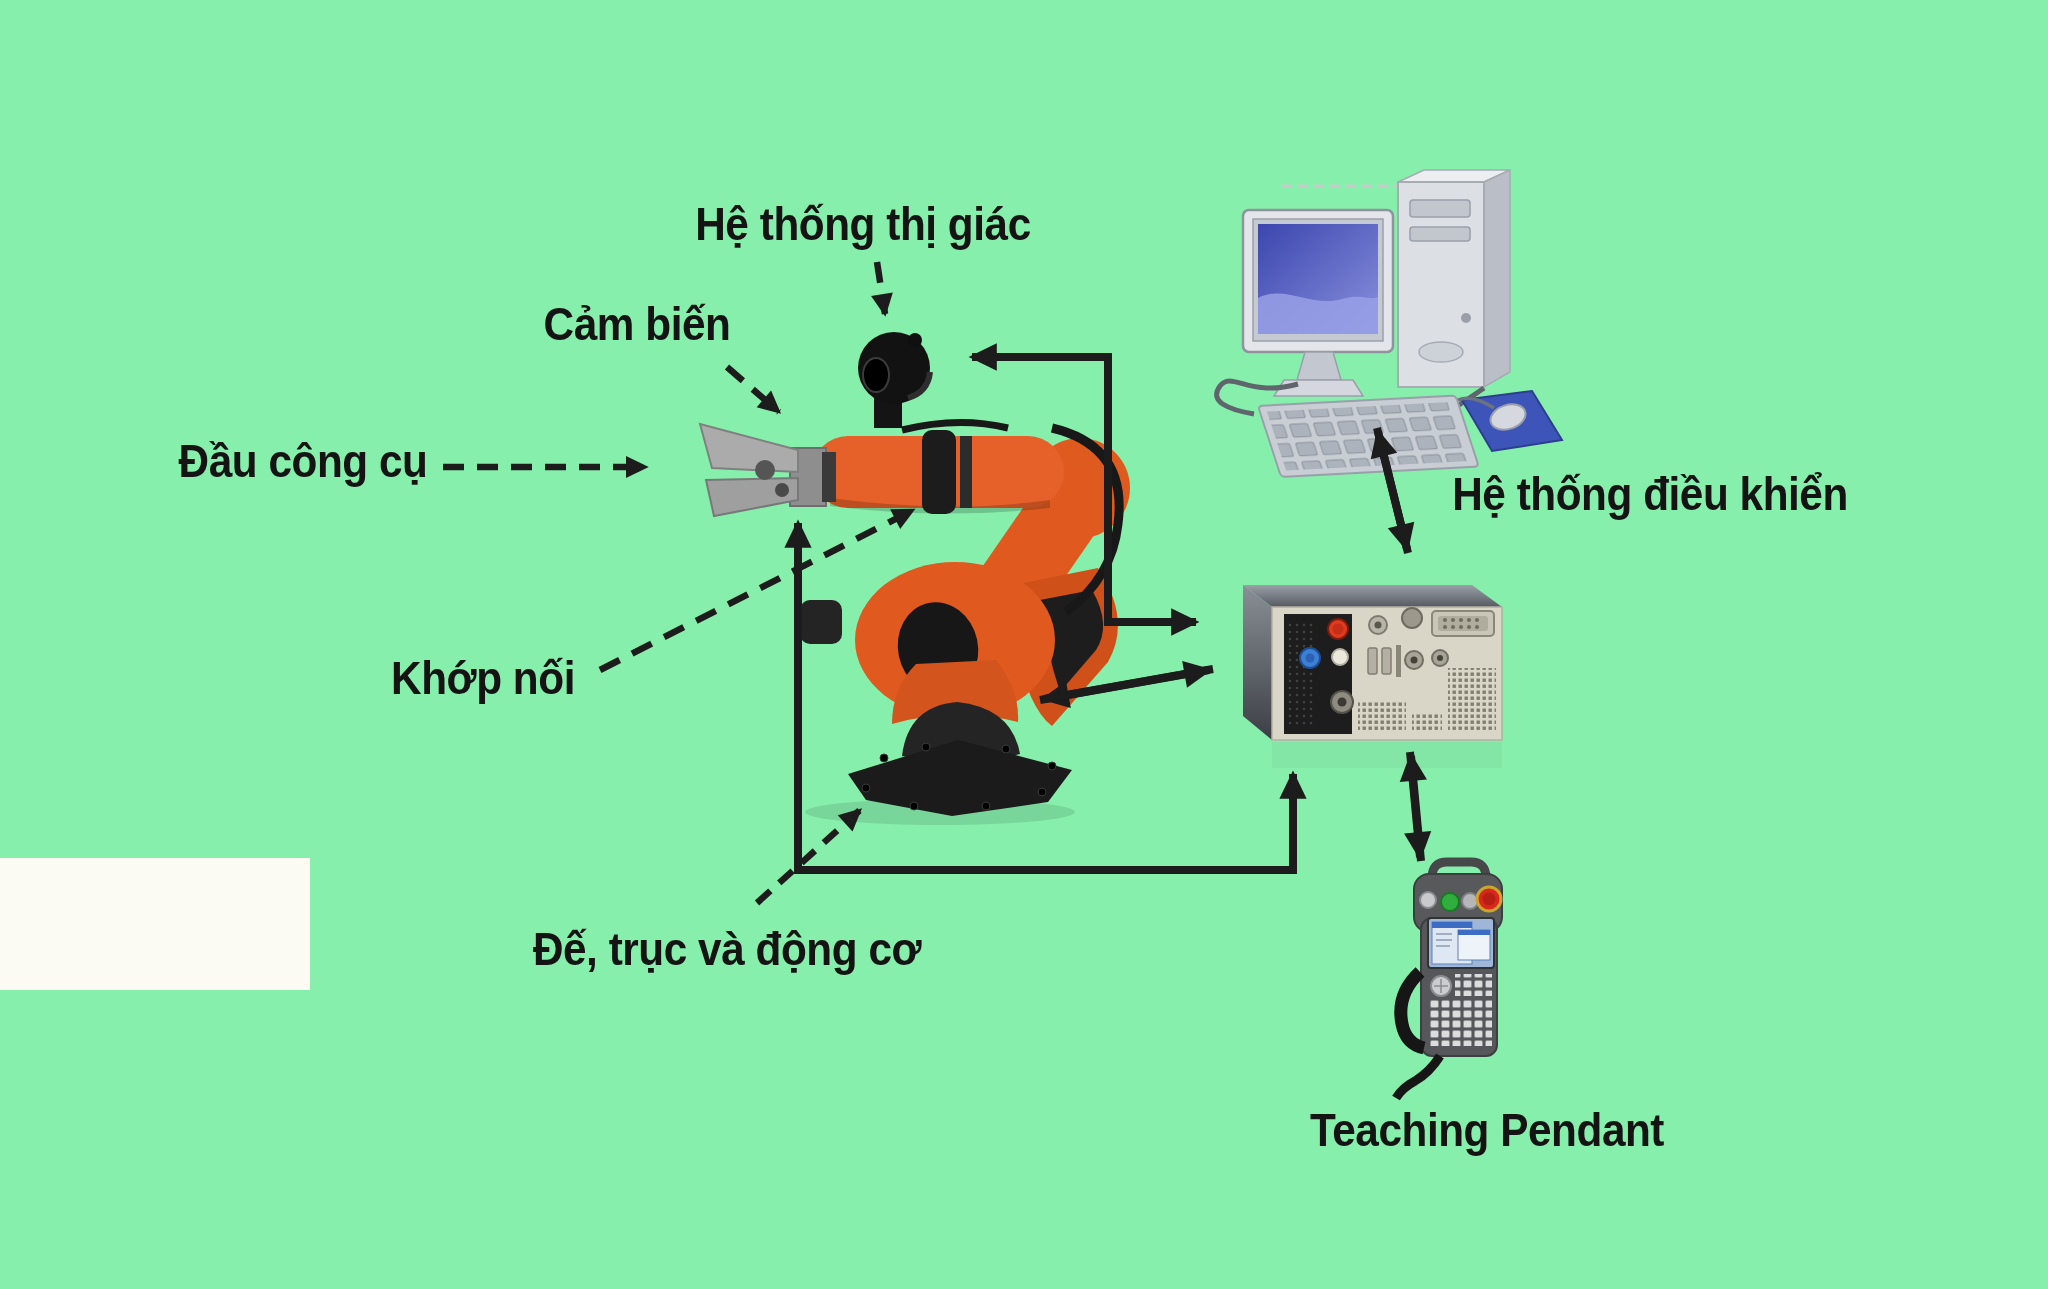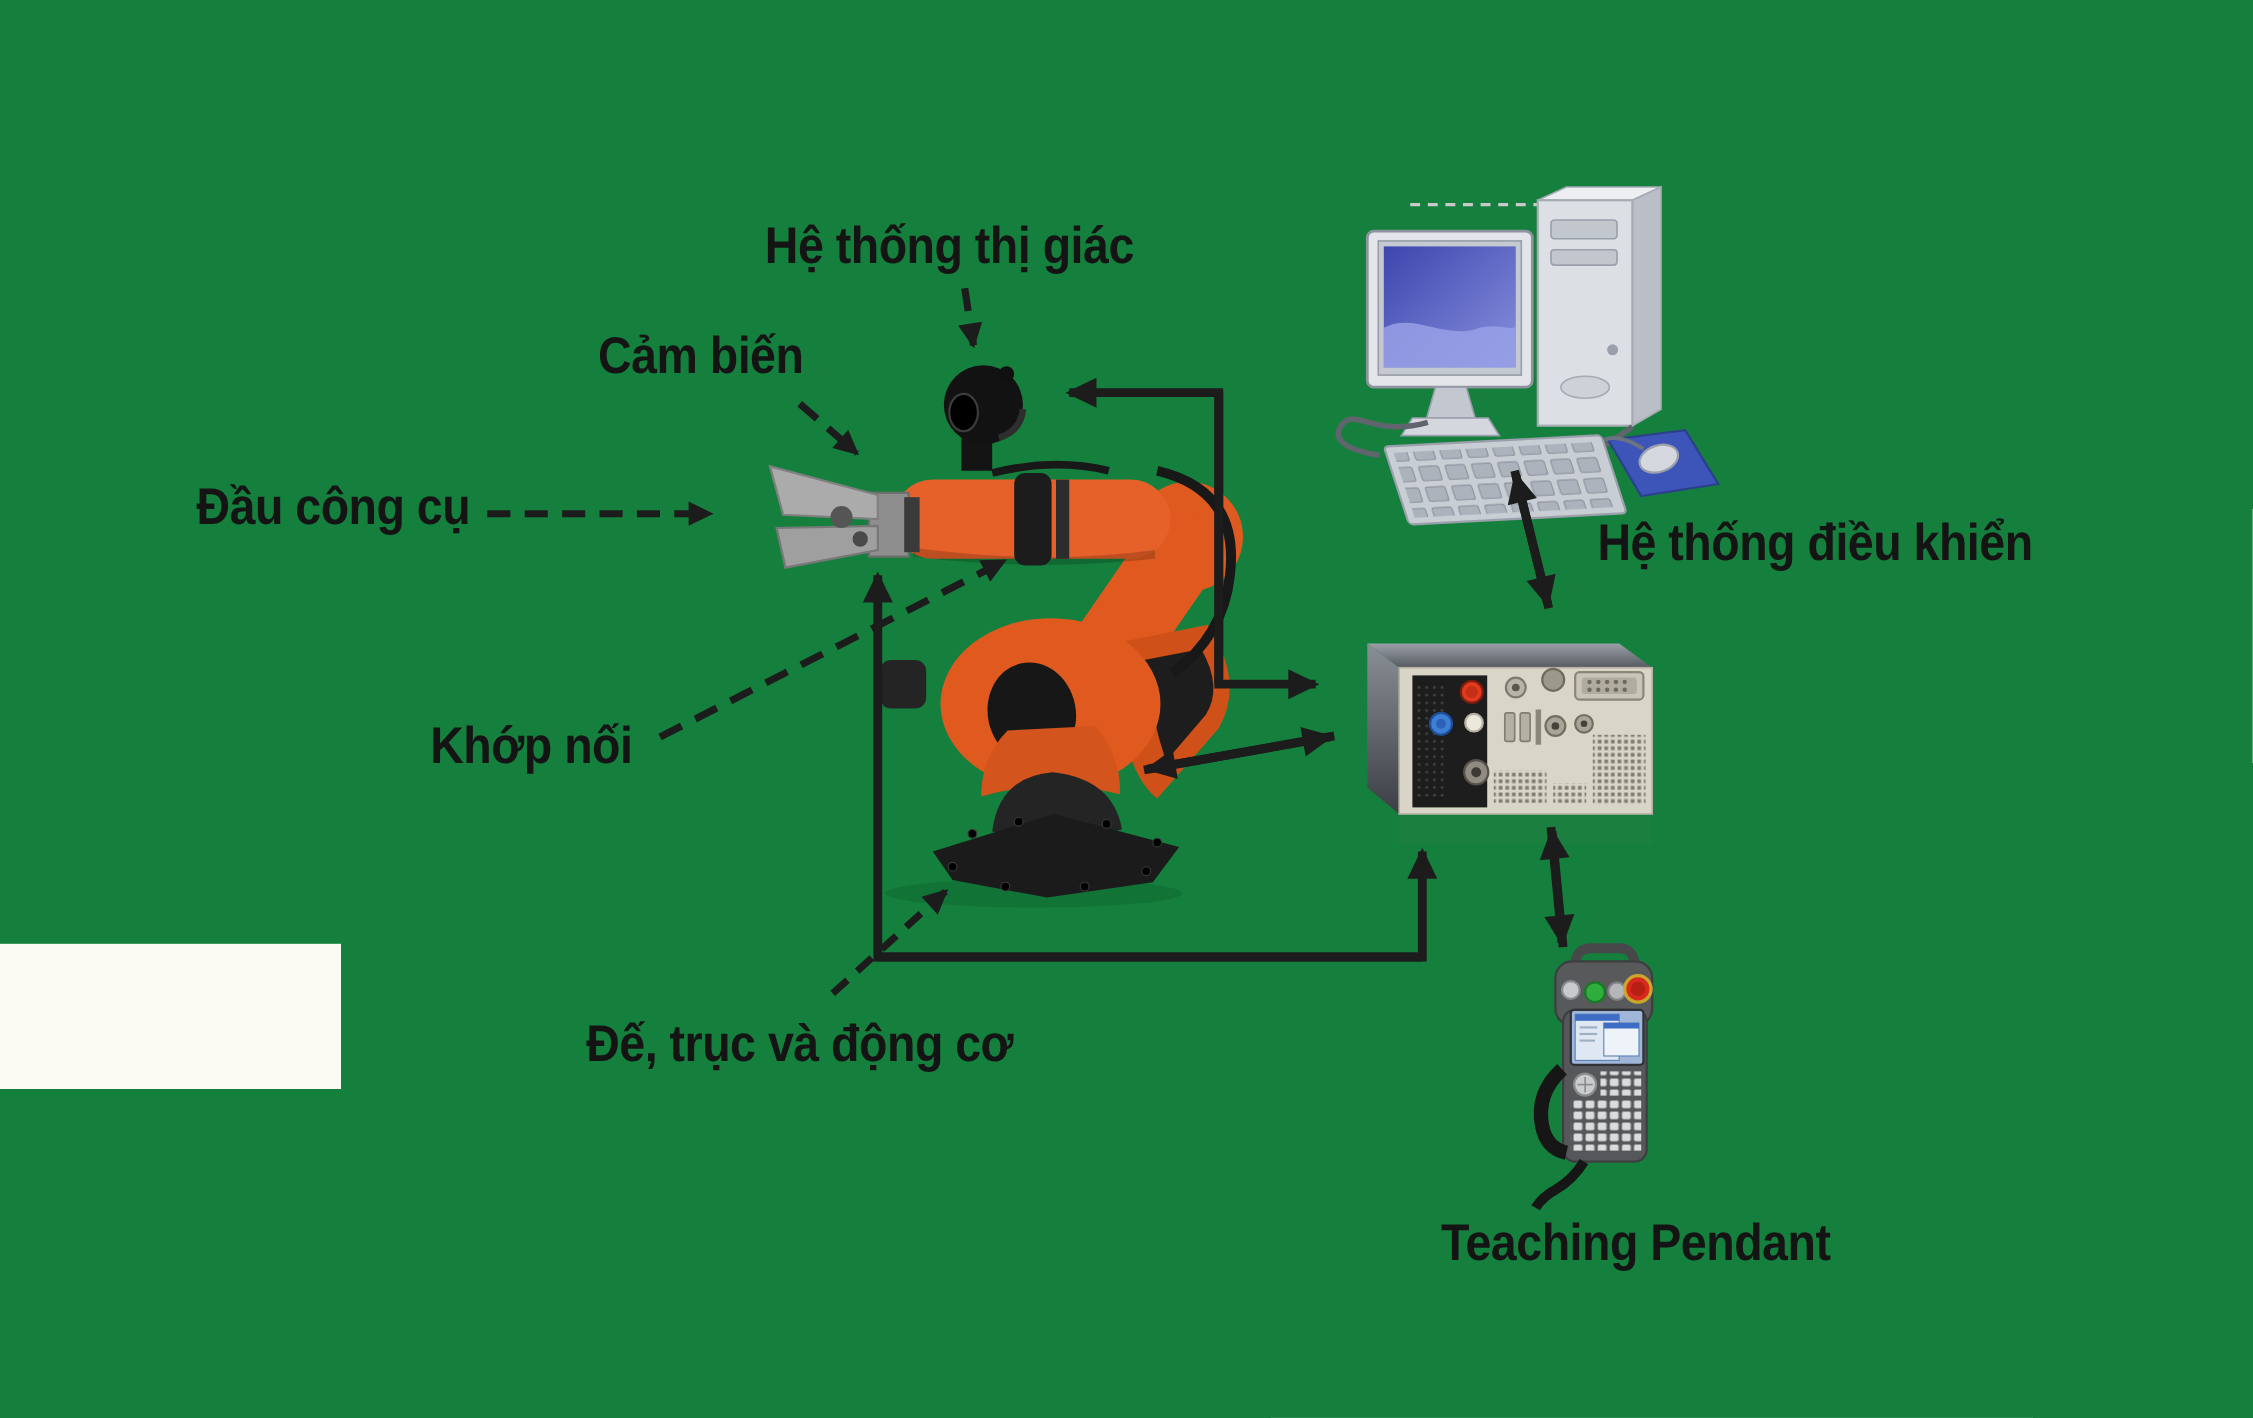--- a/index.html
+++ b/index.html
@@ -1,16 +1,16 @@
 <!DOCTYPE html>
 <html><head>
 <meta charset="utf-8">
 <style>
   html,body{margin:0;padding:0;background:#ffffff;}
-  .canvas{position:relative;width:2048px;height:1289px;background:#15803d;overflow:hidden;
+  .canvas{position:relative;width:2048px;height:1289px;background:#86efac;overflow:hidden;
           font-family:"Liberation Sans","DejaVu Sans",sans-serif;}
   .art{position:absolute;left:0;top:0;}
   .lbl{position:absolute;white-space:nowrap;font-weight:700;font-size:47px;color:#141414;
        letter-spacing:-0.5px;transform:translate(-50%,-50%) scaleX(0.9);z-index:5;}
 </style>
 </head>
 <body>
 
 <div class="canvas">
 

